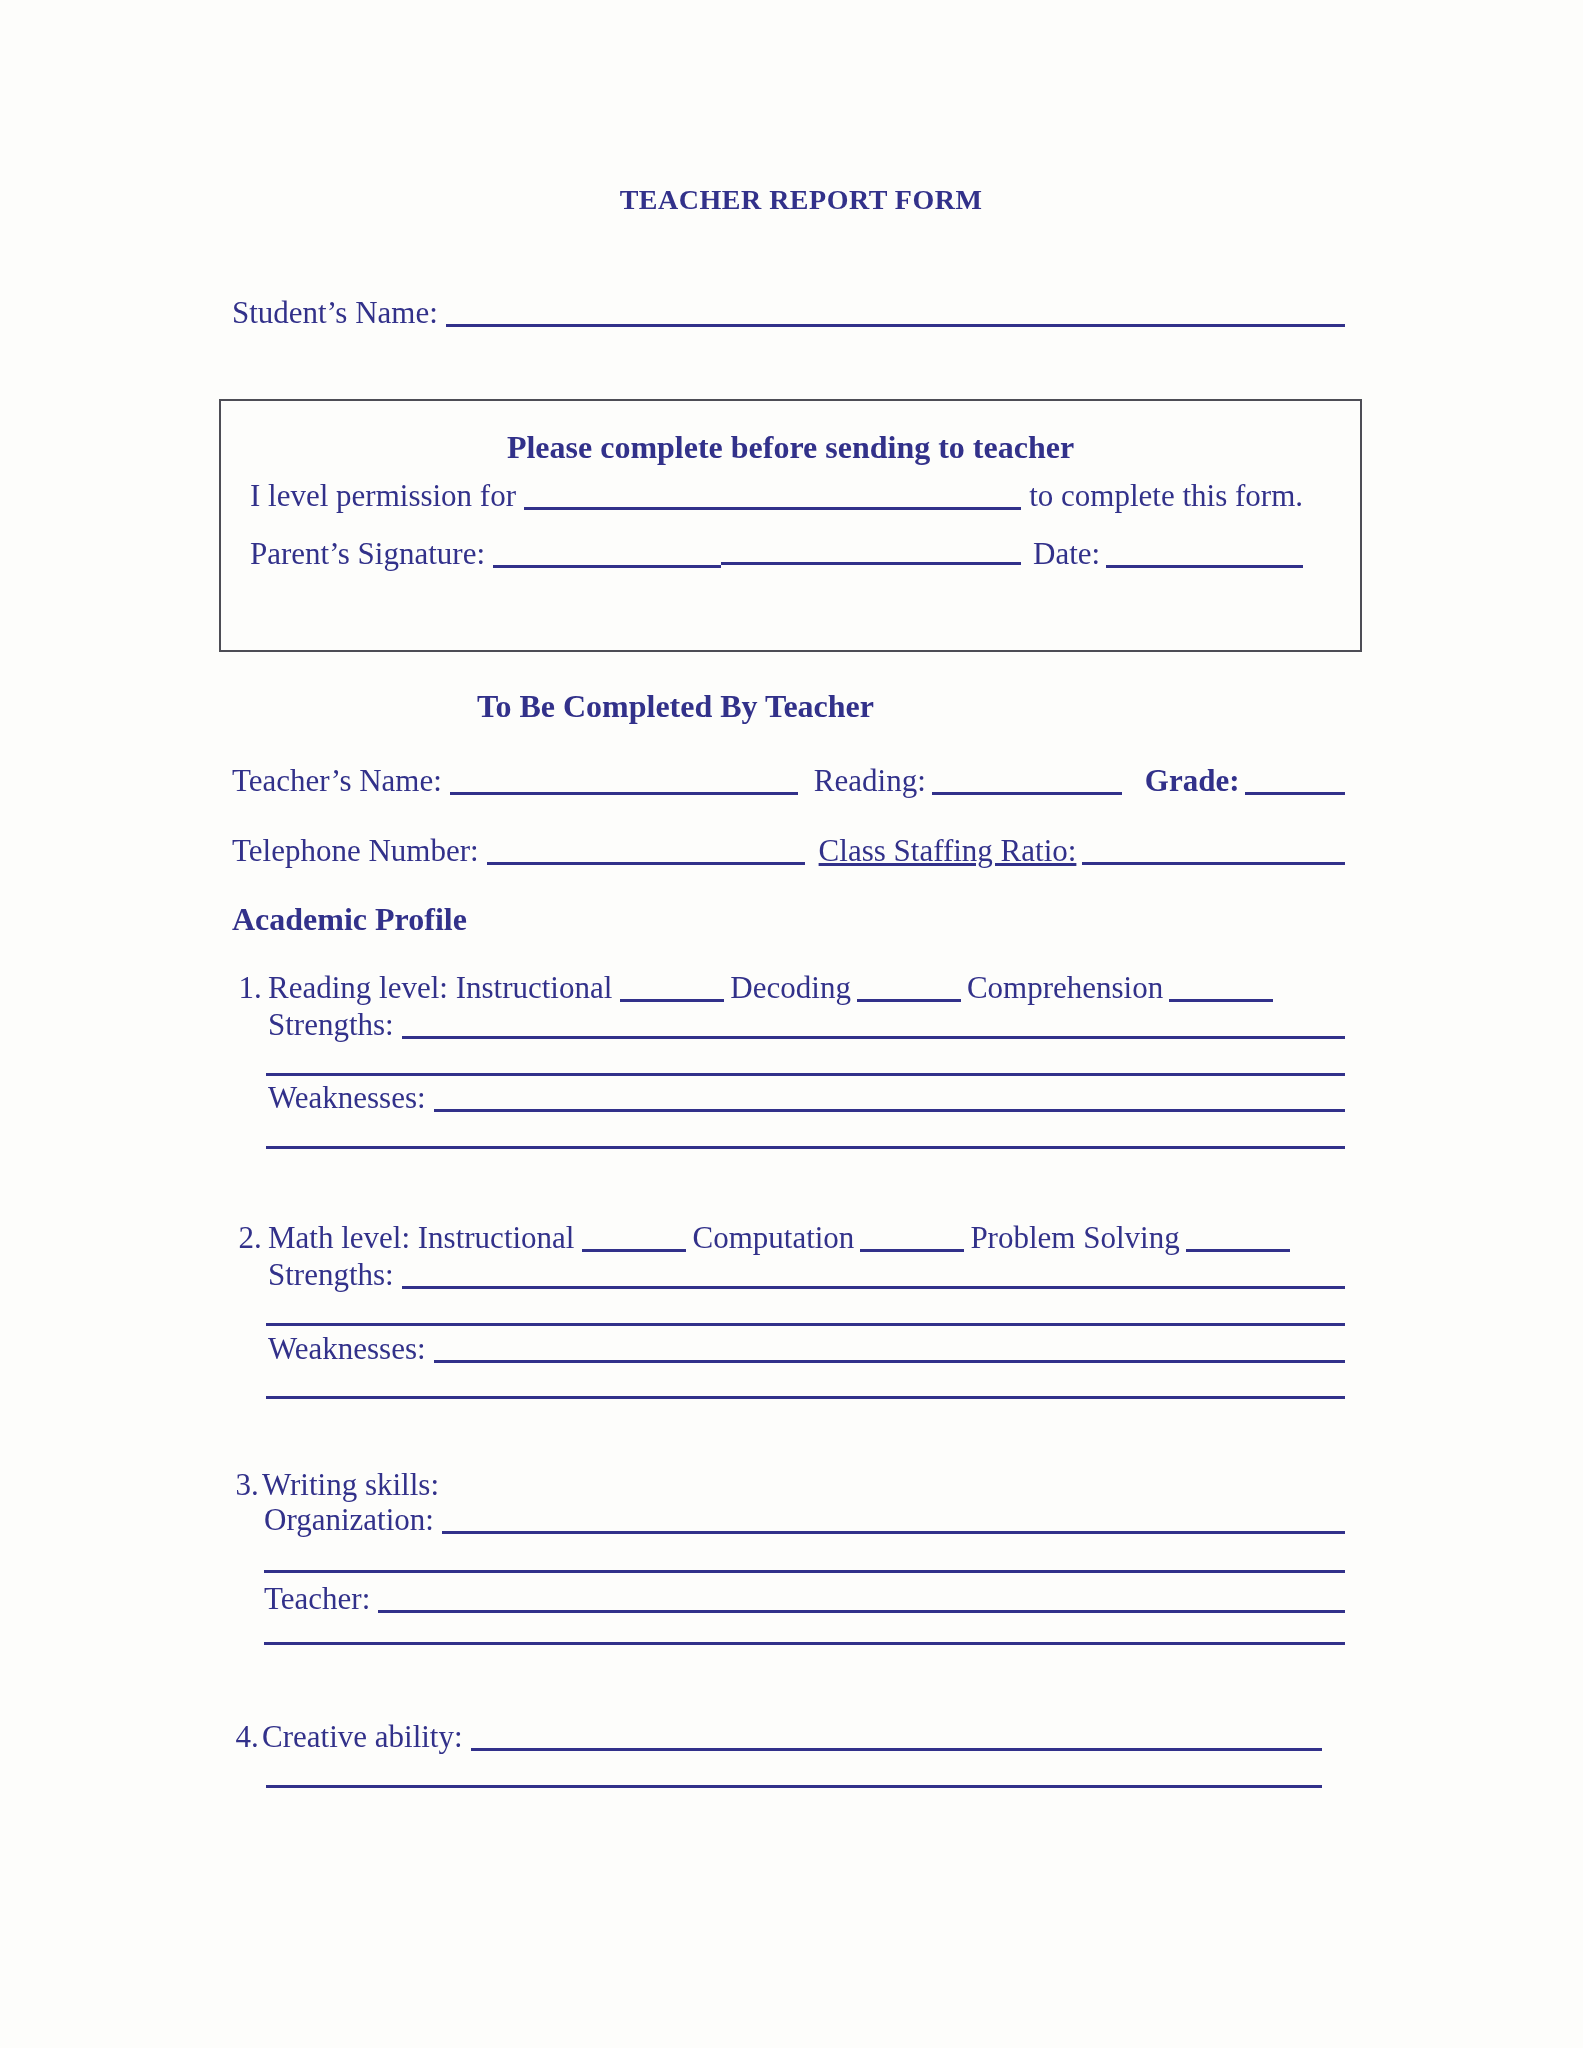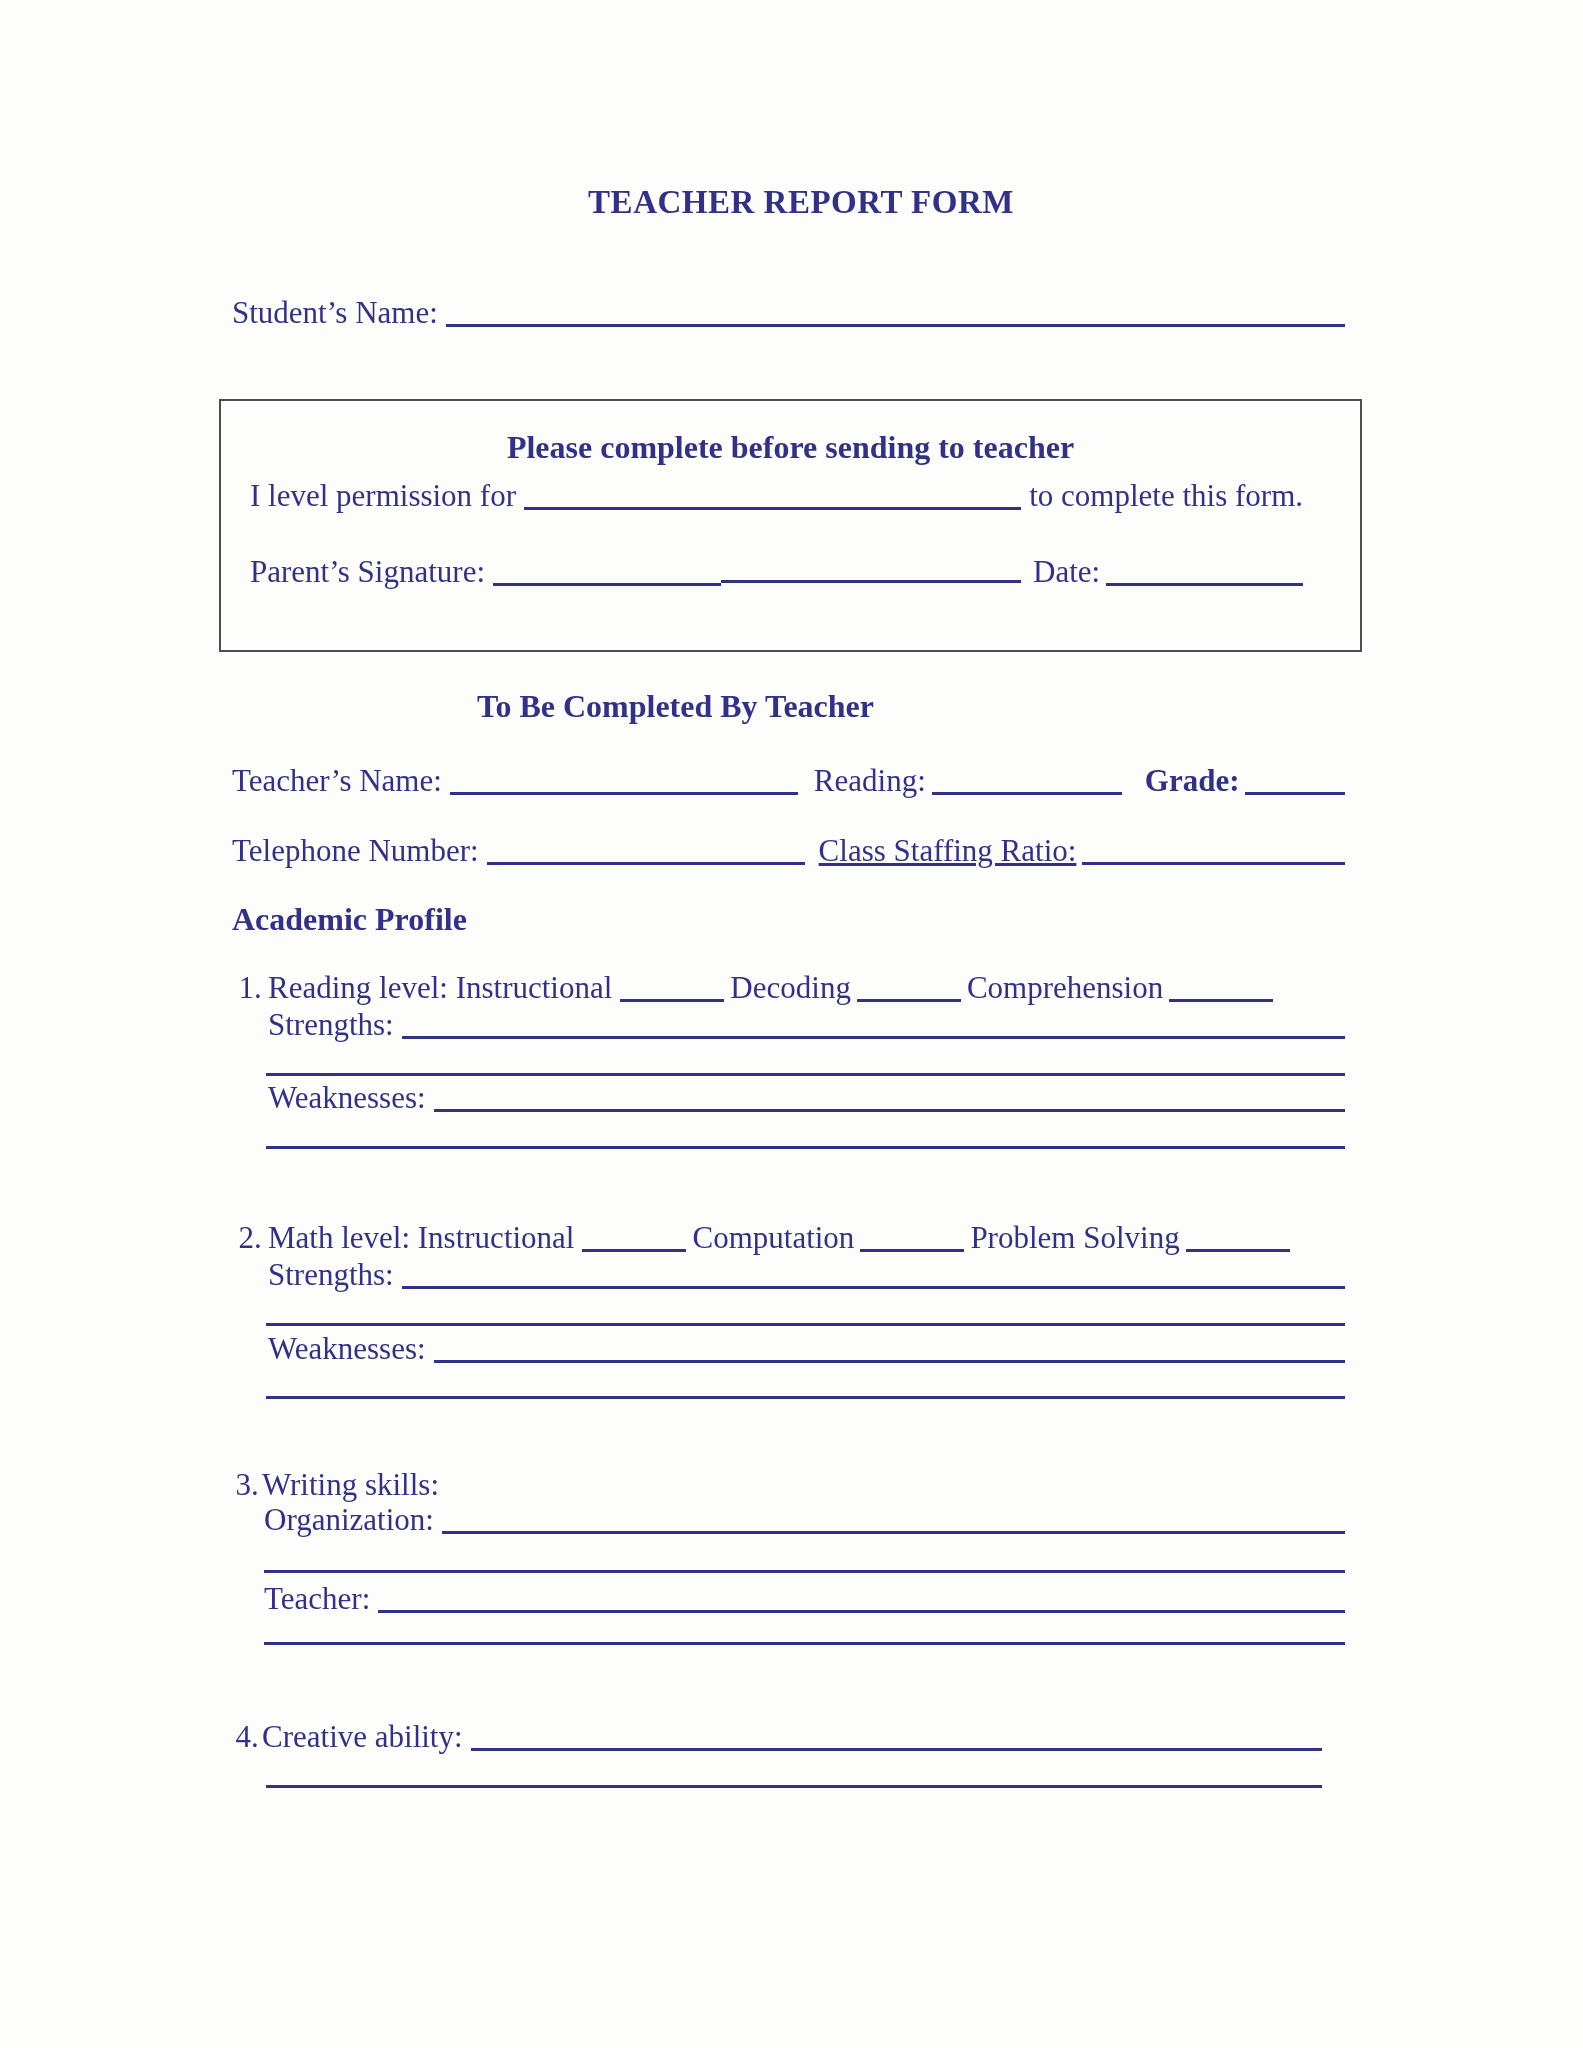--- a/index.html
+++ b/index.html
@@ -23,21 +23,21 @@
   .line {
     position: absolute;
     display: flex;
     align-items: baseline;
     line-height: 40px;
     white-space: nowrap;
     text-align: center;
   }
   .center { text-align: center; width: 100%; display: block; }
   .bold { font-weight: bold; }
-  .title { font-size: 33px; letter-spacing: 0.5px; padding-left: 19px; }
+  .title { font-size: 28px; letter-spacing: 0.5px; padding-left: 19px; }
   .heading { font-size: 32px; }
   .blank {
     position: relative;
     top: 4px;
     display: inline-block;
     height: 1em;
     border-bottom: 3px solid var(--ink);
   }
   .grow { flex: 1 1 auto; }
   .rule {
@@ -74,21 +74,21 @@
 
   <div class="box">
     <div class="box-heading">
       <span class="center bold heading">Please complete before sending to teacher</span>
     </div>
     <div class="line" style="top:74px; left:29px; right:57px;">
       <span class="gap-r">I level permission for</span>
       <span class="blank grow"></span>
       <span class="gap-l">to complete this form.</span>
     </div>
-    <div class="line" style="top:150px; left:29px; right:57px;">
+    <div class="line" style="top:132px; left:29px; right:57px;">
       <span class="gap-r">Parent’s Signature:</span>
       <span class="blank" style="width:228px;"></span>
       <span class="blank" style="width:300px; top:1px;"></span>
       <span class="gap-lr" style="margin-left:12px;">Date:</span>
       <span class="blank grow"></span>
     </div>
   </div>
 
   <div class="abs" style="top:688px; left:0; width:1351px;">
     <span class="center bold heading">To Be Completed By Teacher</span>

